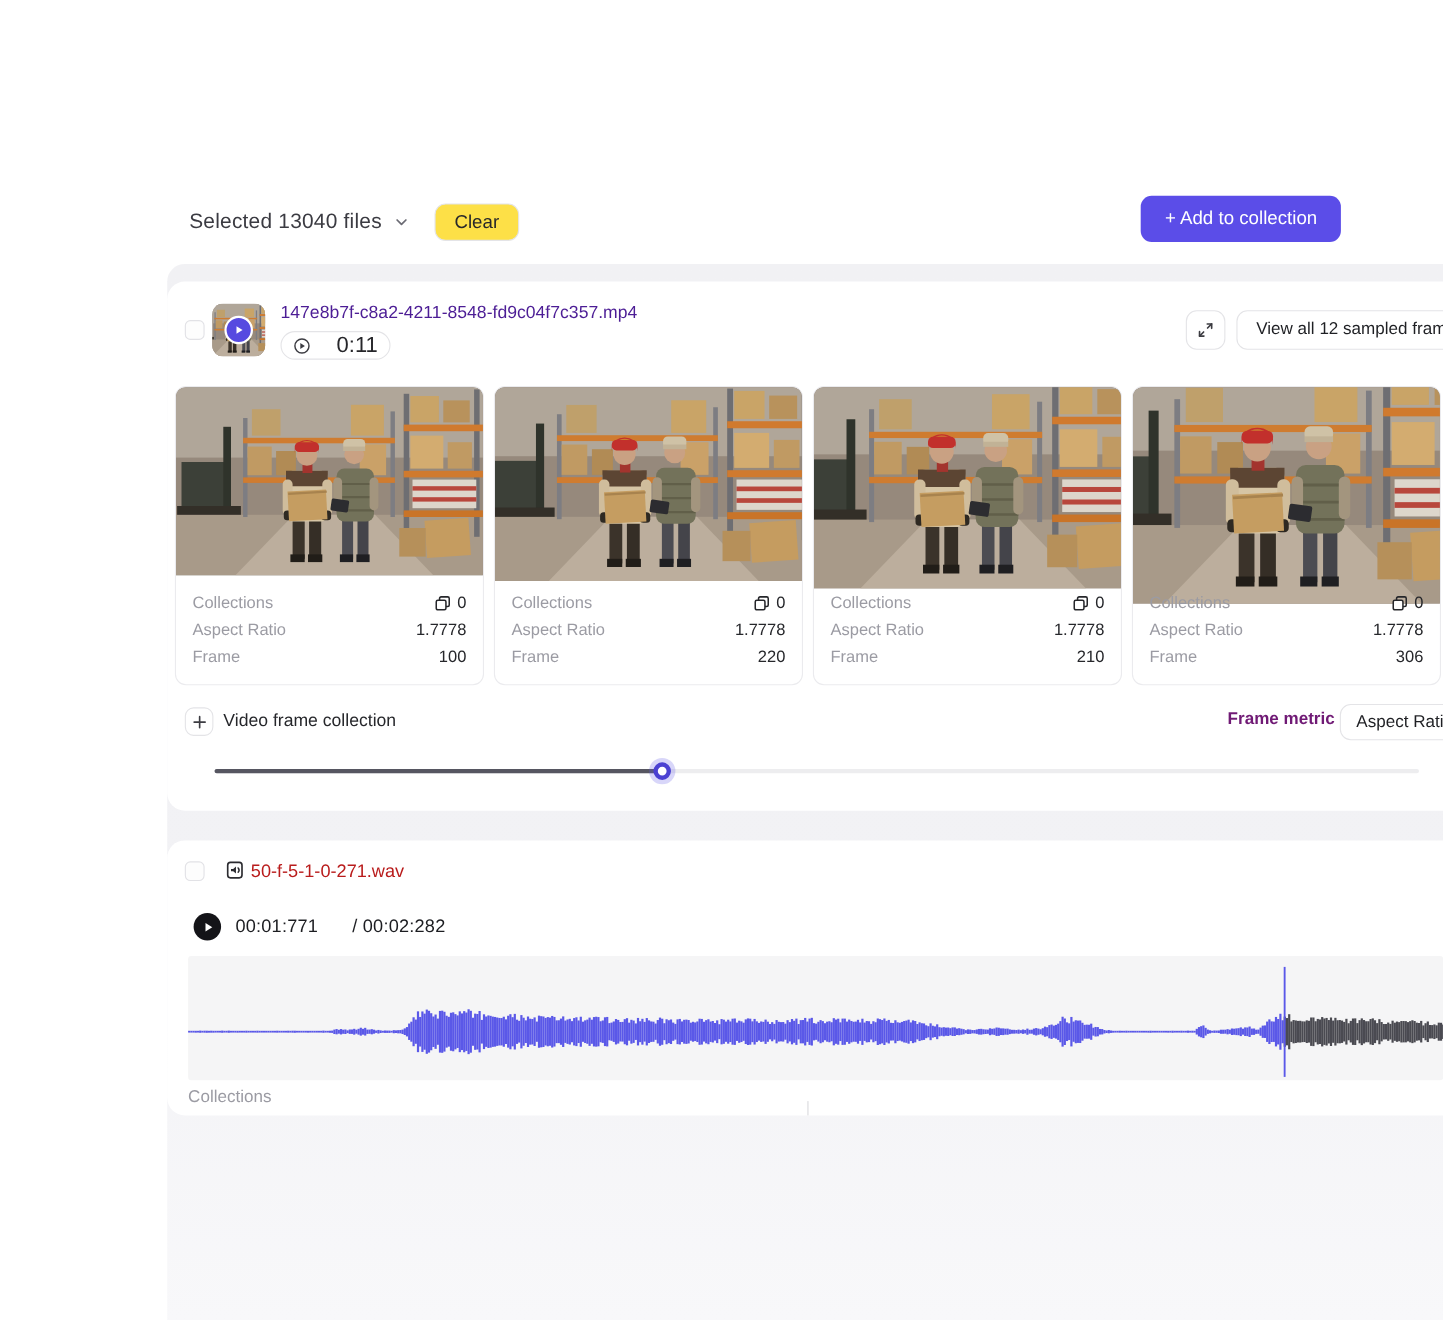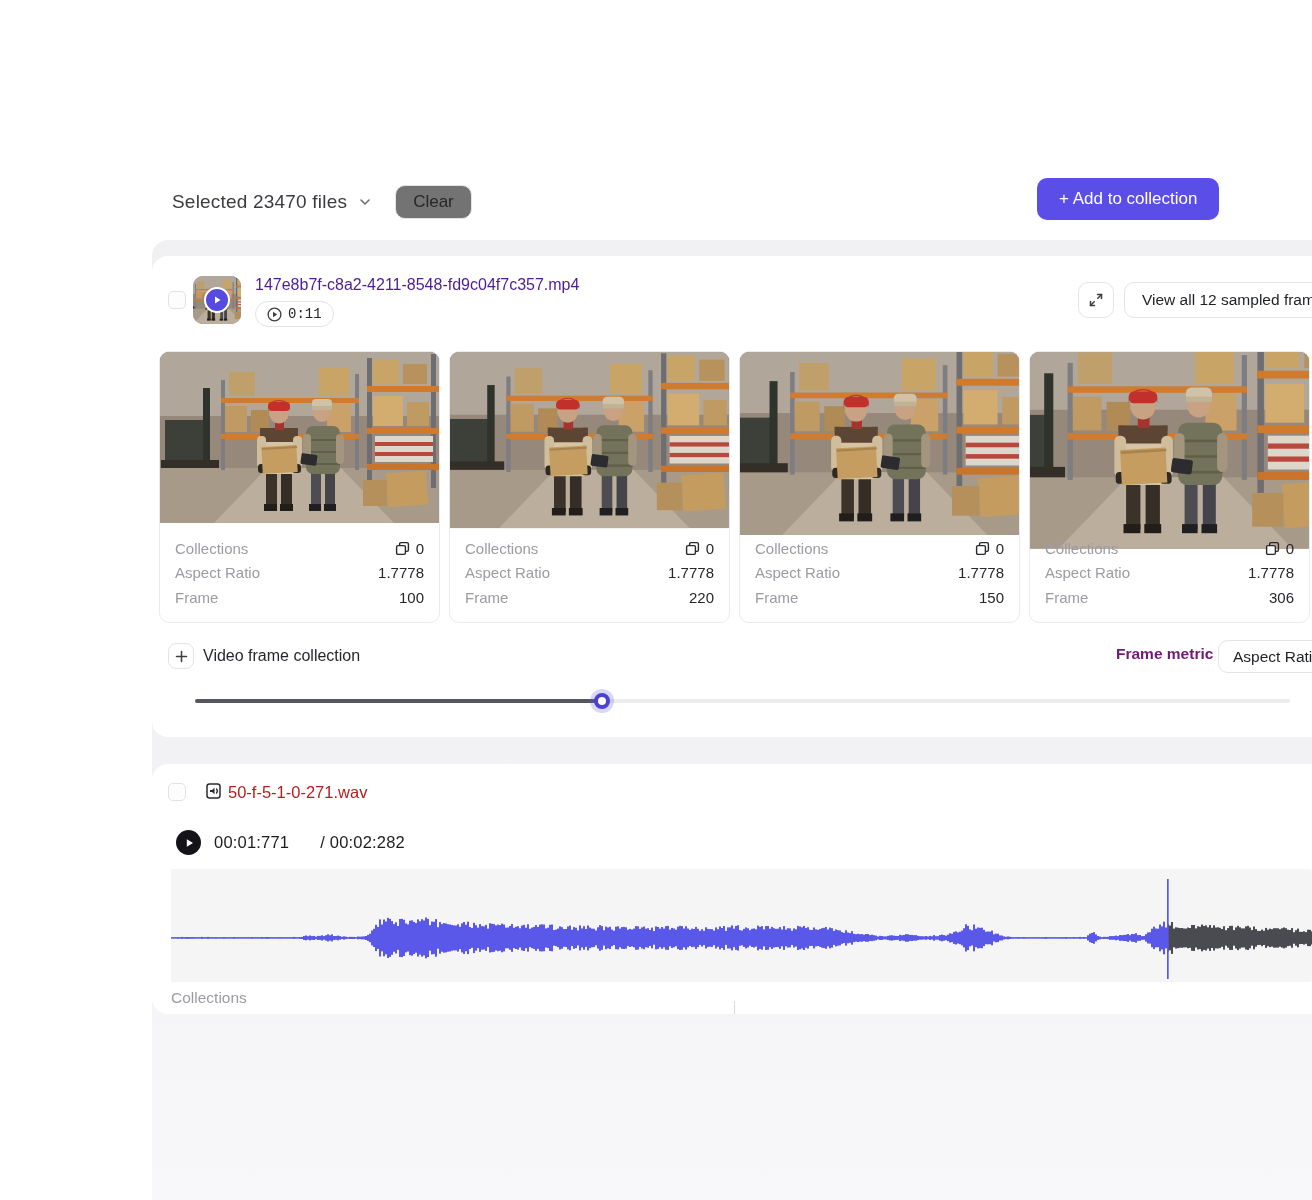--- a/index.html
+++ b/index.html
@@ -9,21 +9,21 @@
   
   .gray-section { position:absolute; left:152px; top:240px; width:1200px; height:960px;
                   border-top-left-radius:16px;
                   background:linear-gradient(180deg,#f1f1f4 0%,#f2f2f5 60%,#f8f8fa 100%); }
 
   .topbar { position:absolute; left:152px; top:165px; width:1200px; height:73px;
             background:#fff; border-radius:12px 0 0 12px; display:flex; align-items:center;
             padding-left:20px; }
   .selected-label { font-size:19px; color:#3b3b42; font-weight:500; letter-spacing:.2px; }
   .chev { margin-left:11px; display:flex; align-items:center; color:#6b6b74; cursor:pointer; }
-  .clear-btn { margin-left:23px; height:34px; padding:0 17px; background:#737373;
+  .clear-btn { margin-left:23px; height:34px; padding:0 17px; background:#fde047;
                border:1px solid #e4e4e7; border-radius:10px; font-size:17px; color:#27272a;
                display:flex; align-items:center; cursor:pointer; font-family:inherit; }
   .add-btn { position:absolute; left:885px; top:13px; height:42px; padding:0 22px;
              border:none; border-radius:10px; color:#fff; font-size:17px; font-weight:500;
              display:flex; align-items:center; cursor:pointer; font-family:inherit;text-align:right; }
 
   
   .card { position:absolute; left:152px; width:1200px; background:#fff; border-radius:16px; }
   .video-card { top:256px; height:481px; }
   .audio-card { top:764px; height:250px; }
@@ -34,22 +34,22 @@
   
   .vc-checkbox { left:16px; top:35px; }
   .vc-thumb { position:absolute; left:41px; top:20px; width:48px; height:48px; border-radius:10px;
               overflow:hidden; cursor:pointer; }
   .vc-thumb svg.scene { width:48px; height:48px; display:block; }
   .play-overlay { position:absolute; left:11px; top:11px; width:26px; height:26px; border-radius:50%;
                   background:#564ae0; border:2px solid #fff; display:flex; align-items:center;
                   justify-content:center; }
   .vc-filename { position:absolute; left:103px; top:20px; font-size:16px; color:#4c1d95; }
   .duration-badge { position:absolute; left:103px; top:45px; height:26px; border:1px solid #e4e4e7;
-                    border-radius:13px; display:flex; align-items:center; gap:6px; padding:0 11px;
-                    font-size:14px; color:#26262a; background:#fff;font-family:Liberation Mono, monospace; }
+                    border-radius:13px; display:flex; align-items:center; gap:24px; padding:0 11px;
+                    font-size:20px; color:#26262a; background:#fff; }
   .icon-btn { position:absolute; width:36px; height:36px; border:1px solid #e4e4e7; border-radius:10px;
               background:#fff; display:flex; align-items:center; justify-content:center; cursor:pointer; }
   .vc-expand { left:926px; top:26px; }
   .viewall-btn { position:absolute; left:972px; top:26px; height:36px; width:300px;
                  border:1px solid #e4e4e7; border-radius:10px; background:#fff; font-size:15.5px;
                  color:#1f2024; display:flex; align-items:center; padding:0 17px;
                  white-space:nowrap; cursor:pointer; font-family:inherit; }
 
   
   .frames-row { position:absolute; left:7px; top:95px; display:flex; gap:9px; }
@@ -174,21 +174,21 @@
         <rect x="153" y="47" width="20" height="10" rx="4" fill="#cfc2a6"></rect>
         <rect x="153" y="54" width="20" height="4" fill="#c1b296"></rect>
       </g>
     </symbol>
   </defs>
 </svg>
 
 <div class="gray-section"></div>
 
 <div class="topbar">
-  <span class="selected-label">Selected 23470 files</span>
+  <span class="selected-label">Selected 13040 files</span>
   <span class="chev">
     <svg width="14" height="14" viewBox="0 0 14 14">
         <path d="M3 5 l4 4 4-4" fill="none" stroke="currentColor" stroke-width="1.6" stroke-linecap="round" stroke-linejoin="round"></path>
       </svg>
   </span>
   <button class="clear-btn">Clear</button>
   <button class="add-btn" id="add-btn" style="background: rgb(91, 77, 232);">+ Add to collection</button>
 </div>
 
 <div class="card video-card">
@@ -296,21 +296,21 @@
               </svg>
           <span>0</span>
             </span>
           </div>
         <div class="meta-row">
             <span class="meta-label">Aspect Ratio</span>
           <span class="meta-value">1.7778</span>
           </div>
         <div class="meta-row">
             <span class="meta-label">Frame</span>
-          <span class="meta-value">150</span>
+          <span class="meta-value">210</span>
           </div>
       </div>
     </div>
 
     <div class="frame-card">
       <svg class="frame-img" viewBox="0 0 281 171" preserveAspectRatio="xMidYMid slice">
           <use href="#scene" transform="translate(-42 -25.5) scale(1.3)"></use>
         </svg>
       <div class="frame-meta">
         <div class="meta-row">

